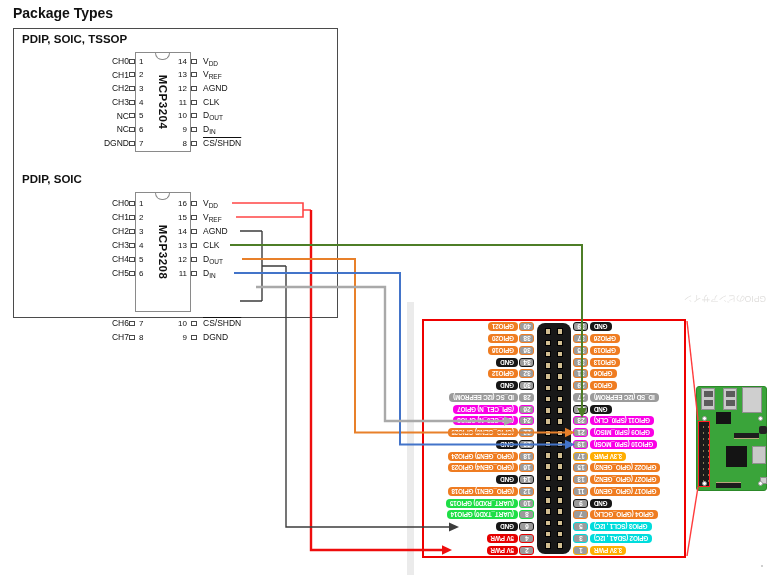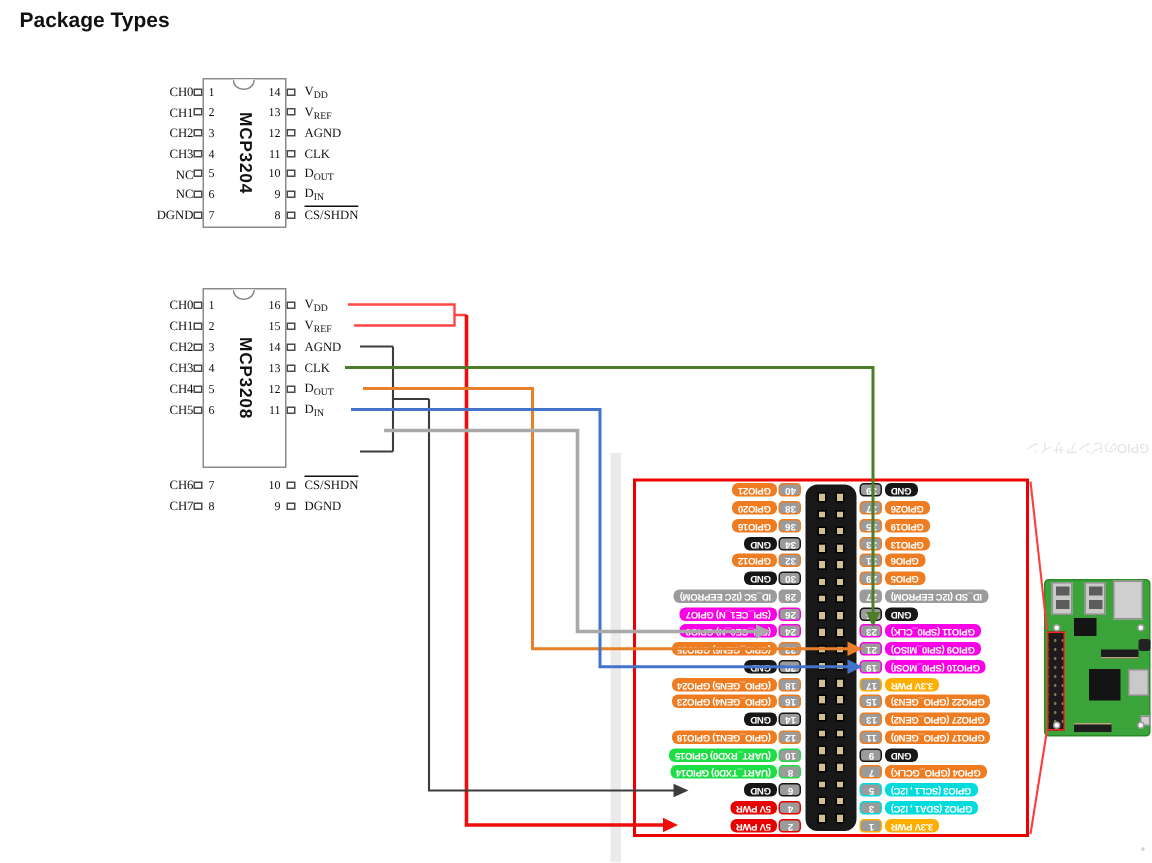--- a/index.html
+++ b/index.html
@@ -10,21 +10,21 @@
   .pkg-box{position:absolute;left:13px;top:28px;width:325px;height:290px;
            border:1.5px solid #4b4b4b;box-sizing:border-box;background:#fff;}
   .sec-label{position:absolute;font-size:11.5px;font-weight:bold;}
   .chip{position:absolute;left:55px;width:250px;}
   .chip-body{position:absolute;left:80px;width:56px;border:1.5px solid #8a8a8a;
              box-sizing:border-box;background:#fff;}
   .chip-notch{position:absolute;left:100px;width:15px;height:7px;background:#fff;
               border:1.4px solid #8a8a8a;border-top:none;border-radius:0 0 14px 14px;box-sizing:border-box;}
   .chip-name-wrap{position:absolute;left:80px;width:56px;display:flex;align-items:center;justify-content:center;}
   .chip-name{transform:rotate(90deg);font-weight:bold;font-size:11.5px;letter-spacing:.5px;white-space:nowrap;}
-  .chip-rows{position:relative;font-family:Liberation Serif, serif;}
+  .chip-rows{position:relative;}
   .crow{display:flex;align-items:center;}
   .clab-l{width:74px;display:flex;justify-content:flex-end;padding-right:0;box-sizing:border-box;
           font-size:8.5px;white-space:nowrap;}
   .clab-r{flex:1;display:flex;justify-content:flex-start;padding-left:6px;font-size:8.5px;white-space:nowrap;}
   .csq{width:6px;height:5px;border:1.2px solid #4a4a4a;background:#fff;box-sizing:border-box;margin:0;}
   .cbody-zone{width:56px;display:flex;justify-content:space-between;padding:0 4px;box-sizing:border-box;
               font-size:8px;}
   .ov{text-decoration:overline;}
   sub.ss{font-size:6.5px;vertical-align:-2px;}
   
@@ -70,20 +70,24 @@
   .speck{position:absolute;left:761px;top:565px;width:2px;height:2px;background:#cfcfcf;}
   svg.overlay{position:absolute;left:0;top:0;pointer-events:none;}
 </style>
 </head>
 <body>
 
 <div id="canvas">
 
   <div class="pkg-title">Package Types</div>
 
+  <div class="pkg-box">
+    <div class="sec-label" style="left:8px;top:4px;">PDIP, SOIC, TSSOP</div>
+    <div class="sec-label" style="left:8px;top:144px;">PDIP, SOIC</div>
+  </div>
 
   <div class="chip" id="chip0" style="top:54.2px;">
       <div class="chip-body" style="top: -2px; height: 99.9px;"></div>
       <div class="chip-notch" style="top: -1px;"></div>
       <div class="chip-name-wrap" style="top: -2px; height: 99.9px;">
         <span class="chip-name">MCP3204</span>
       </div>
       <div class="chip-rows">
         <div class="crow" style="height: 13.7px;">
           <span class="clab-l">

